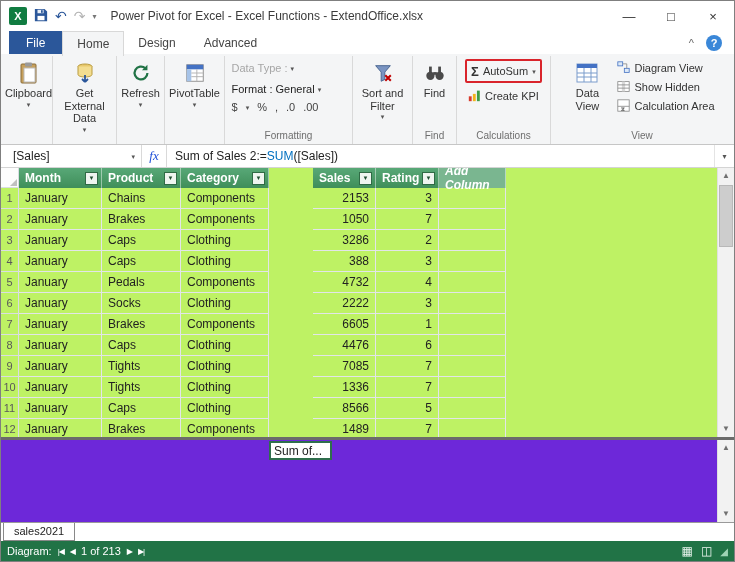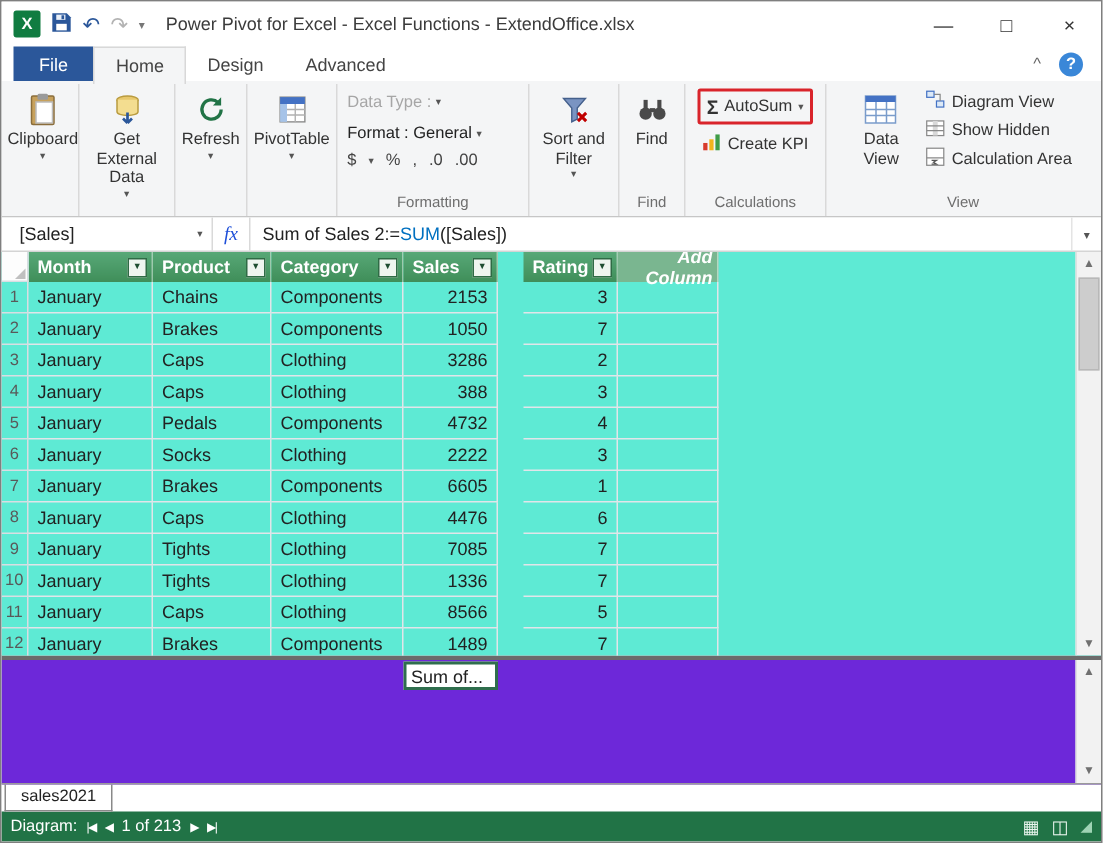--- a/index.html
+++ b/index.html
@@ -57,34 +57,34 @@
   .name-box span:first-child { flex: 1; }
   .fx-btn { width: 26px; border-left: 1px solid #d9d9d9; border-right: 1px solid #d9d9d9;
             display: flex; align-items: center; justify-content: center;
             font-family: "Liberation Serif", serif; font-style: italic; font-size: 13px; color: #1d4ed8; }
   .formula-text { flex: 1; display: flex; align-items: center; padding-left: 8px; white-space: nowrap; overflow: hidden; }
   .func { color: #0070c0; }
   .fb-expand { width: 20px; display: flex; align-items: center; justify-content: center;
                color: #555; font-size: 8px; border-left: 1px solid #e4e4e4; }
 
   
-  .grid { height: 269px; position: relative; overflow: hidden; background: #5eead4; text-align: right; }
+  .grid { height: 269px; position: relative; overflow: hidden; background: #bef264; }
   .hdr-row { display: flex; height: 20px; }
   .hdr-corner { width: 18px; background: #fdfdfd; border-right: 1px solid #d9dde2; border-bottom: 1px solid #d9dde2; position: relative; }
   .corner-tri { position: absolute; right: 1px; bottom: 1px; width: 0; height: 0;
                 border-left: 7px solid transparent; border-bottom: 7px solid #c0c0c0; }
   .hdr-cell { background: linear-gradient(#58a877, #3f8e59); color: #fff; font-weight: bold;
               display: flex; align-items: center; padding: 0 3px 0 6px;
               border-right: 1px solid rgba(255,255,255,0.45); }
   .flt { margin-left: auto; width: 13px; height: 13px; background: #eef5ef; border: 1px solid #2f6b45;
          display: flex; align-items: center; justify-content: center; }
   .flt span { font-size: 6px; color: #1e4d30; line-height: 1; }
   .hdr-addcol { background: #7ab690; font-style: italic; justify-content: flex-start; }
   .c-month { width: 83px; } .c-product { width: 79px; } .c-category { width: 88px; }
-  .c-sales { width: 63px; } .c-rating { width: 63px; margin-left: 17px; } .c-addcol { width: 67px; }
+  .c-sales { width: 63px; margin-left: 44px; } .c-rating { width: 63px; } .c-addcol { width: 67px; }
   .data-row { display: flex; height: 21px; }
   .rn-cell { width: 18px; color: #595959; font-size: 11px; display: flex; align-items: center;
              justify-content: center; border-right: 1px solid #d9dde2; border-bottom: 1px solid #d9dde2; }
   .d-cell { padding: 0 6px; display: flex; align-items: center;
             border-right: 1px solid #e2e5e9; border-bottom: 1px solid #e2e5e9; overflow: hidden; white-space: nowrap; }
   .num { justify-content: flex-end; }
 
   
   .vscroll { position: absolute; right: 0; top: 0; width: 17px; background: #f2f2f2; border-left: 1px solid #e0e0e0; }
   .vs-arrow { height: 16px; display: flex; align-items: center; justify-content: center; color: #707070; }

